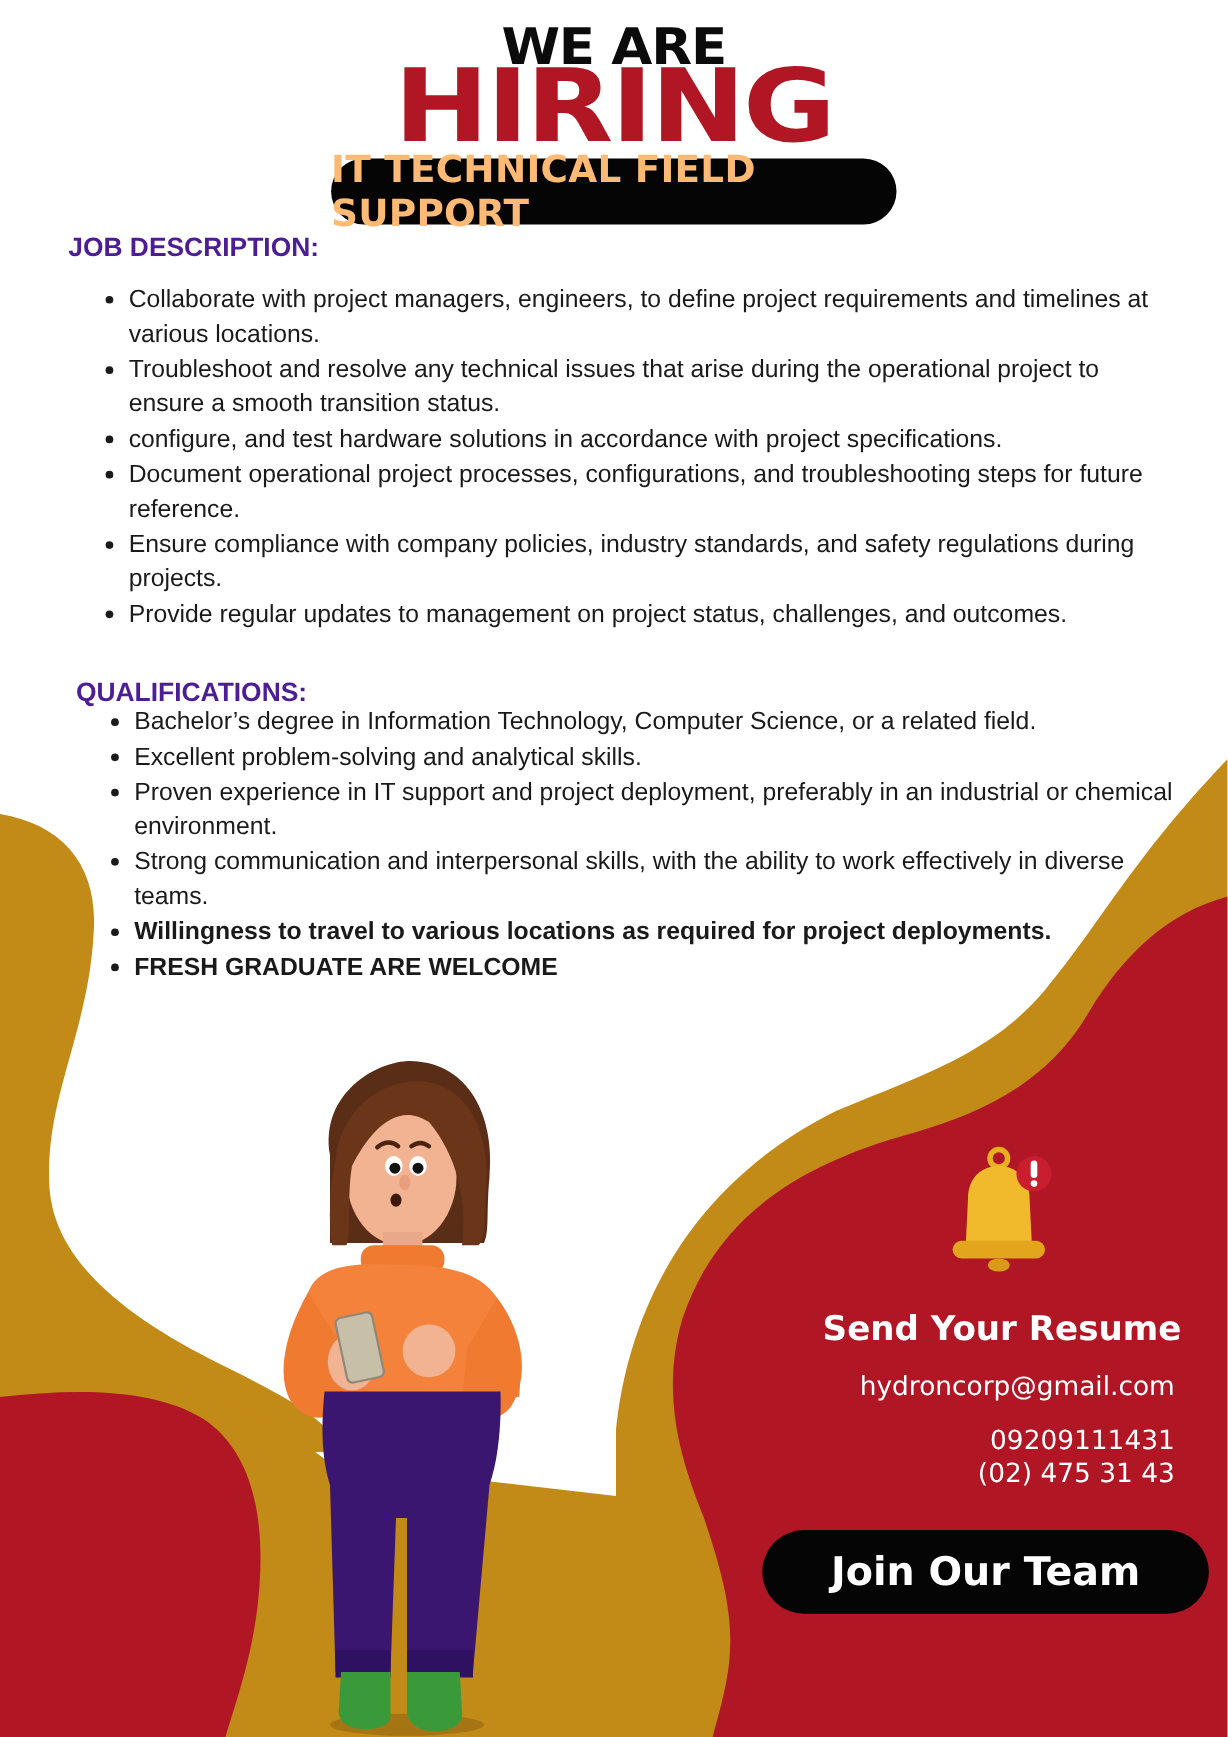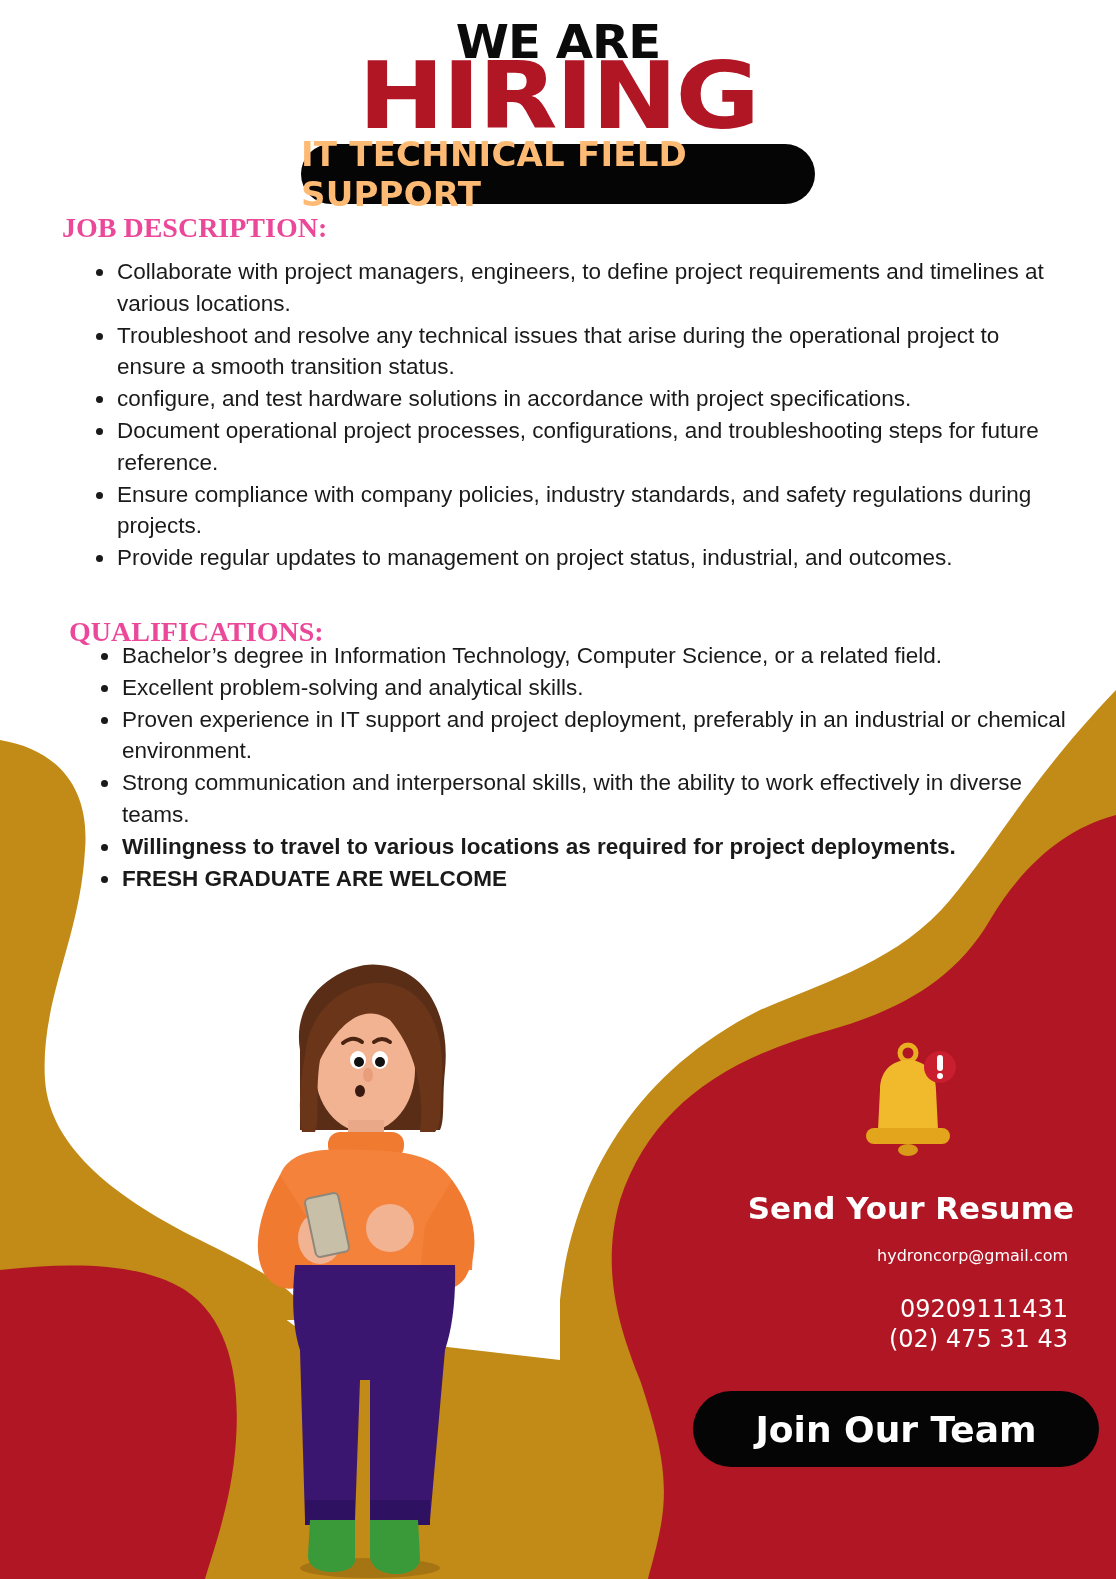--- a/index.html
+++ b/index.html
@@ -5,36 +5,36 @@
   html, body { margin: 0; padding: 0; }
   body { width: 1116px; height: 1579px; position: relative; overflow: hidden; background: #ffffff; font-family: "Liberation Sans", sans-serif; color: #111; }
   .bg-svg { position: absolute; left: 0; top: 0; width: 1116px; height: 1579px; z-index: 0; }
   .layer { position: absolute; z-index: 2; }
 
   .headline-top { left: 0; width: 1116px; top: 18px; text-align: center; font-family: "DejaVu Sans", sans-serif; font-weight: 900; font-size: 46px; letter-spacing: -1px; color: #0b0b0b; line-height: 48px; transform: scaleX(1.05); }
   .headline-main { left: 0; width: 1116px; top: 56px; text-align: center; font-family: "DejaVu Sans", sans-serif; font-weight: 900; font-size: 92px; letter-spacing: -2px; color: #b01624; line-height: 82px; transform: scaleX(1.12); }
   .role-pill { left: 301px; top: 144px; width: 514px; height: 60px; background: #050505; border-radius: 30px; display: flex; align-items: center; justify-content: center; }
   .role-pill span { color: #fdba74; font-family: "DejaVu Sans", sans-serif; font-weight: bold; font-size: 34px; letter-spacing: 0.2px; }
 
-  .section-title { font-family: Liberation Serif, serif; font-weight: bold; font-size: 28px; color: #ec4899; letter-spacing: 0px; }
+  .section-title { font-family: Liberation Sans, sans-serif; font-weight: bold; font-size: 24px; color: #4c1d95; letter-spacing: 0px; }
   .jd-title { left: 62px; top: 212px; }
   .q-title { left: 69px; top: 616px; }
 
   ul.bullets { margin: 0; padding: 0; list-style: none; }
   ul.bullets li { position: relative; font-family: "Liberation Sans", sans-serif; font-size: 22.5px; line-height: 31.8px; color: #1a1a1a; }
   ul.bullets li::before { content: ""; position: absolute; left: -21px; top: 13px; width: 7px; height: 7px; border-radius: 50%; background: #1a1a1a; }
   ul.bullets li.bold { font-weight: bold; }
   .jd-list { left: 117px; top: 256px; width: 930px; }
   .q-list { left: 122px; top: 640px; width: 960px; }
 
   .bell { left: 858px; top: 1040px; width: 110px; height: 130px; }
   .girl { left: 220px; top: 960px; width: 280px; height: 619px; }
 
   .cta-title { right: 42px; top: 1190px; font-family: "DejaVu Sans", sans-serif; font-weight: bold; font-size: 31px; color: #ffffff; text-align: right; }
-  .cta-email { right: 48px; top: 1246px; font-family: "DejaVu Sans", sans-serif; font-size: 16px; color: #ffffff; text-align: right; }
+  .cta-email { right: 48px; top: 1246px; font-family: "DejaVu Sans", sans-serif; font-size: 24px; color: #ffffff; text-align: right; }
   .cta-phone1 { right: 48px; top: 1294px; font-family: "DejaVu Sans", sans-serif; font-size: 24px; color: #ffffff; text-align: right; line-height: 30px; margin-left: 28px; }
   .cta-phone2 { right: 48px; top: 1324px; font-family: "DejaVu Sans", sans-serif; font-size: 24px; color: #ffffff; text-align: left; line-height: 30px; }
   .join-btn { left: 693px; top: 1391px; width: 406px; height: 76px; background: #050505; border-radius: 38px; display: flex; align-items: center; justify-content: center; cursor: pointer; }
   .join-btn span { color: #fff; font-family: "DejaVu Sans", sans-serif; font-weight: bold; font-size: 36px; }
 </style>
 </head>
 <body>
 
 <svg class="bg-svg" viewBox="0 0 1116 1579" xmlns="http://www.w3.org/2000/svg">
 
@@ -55,21 +55,21 @@
   <span>IT TECHNICAL FIELD SUPPORT</span>
 </div>
 
 <div class="layer section-title jd-title">JOB DESCRIPTION:</div>
 <ul class="layer bullets jd-list">
   <li>Collaborate with project managers, engineers, to define project requirements and timelines at various locations.</li>
   <li>Troubleshoot and resolve any technical issues that arise during the operational project to ensure a smooth transition status.</li>
   <li>configure, and test hardware solutions in accordance with project specifications.</li>
   <li>Document operational project processes, configurations, and troubleshooting steps for future reference.</li>
   <li>Ensure compliance with company policies, industry standards, and safety regulations during projects.</li>
-  <li>Provide regular updates to management on project status, industrial, and outcomes.</li>
+  <li>Provide regular updates to management on project status, challenges, and outcomes.</li>
 </ul>
 
 <div class="layer section-title q-title">QUALIFICATIONS:</div>
 <ul class="layer bullets q-list">
   <li>Bachelor’s degree in Information Technology, Computer Science, or a related field.</li>
   <li>Excellent problem-solving and analytical skills.</li>
   <li>Proven experience in IT support and project deployment, preferably in an industrial or chemical environment.</li>
   <li>Strong communication and interpersonal skills, with the ability to work effectively in diverse teams.</li>
   <li class="bold">Willingness to travel to various locations as required for project deployments.</li>
   <li class="bold">FRESH GRADUATE ARE WELCOME</li>

